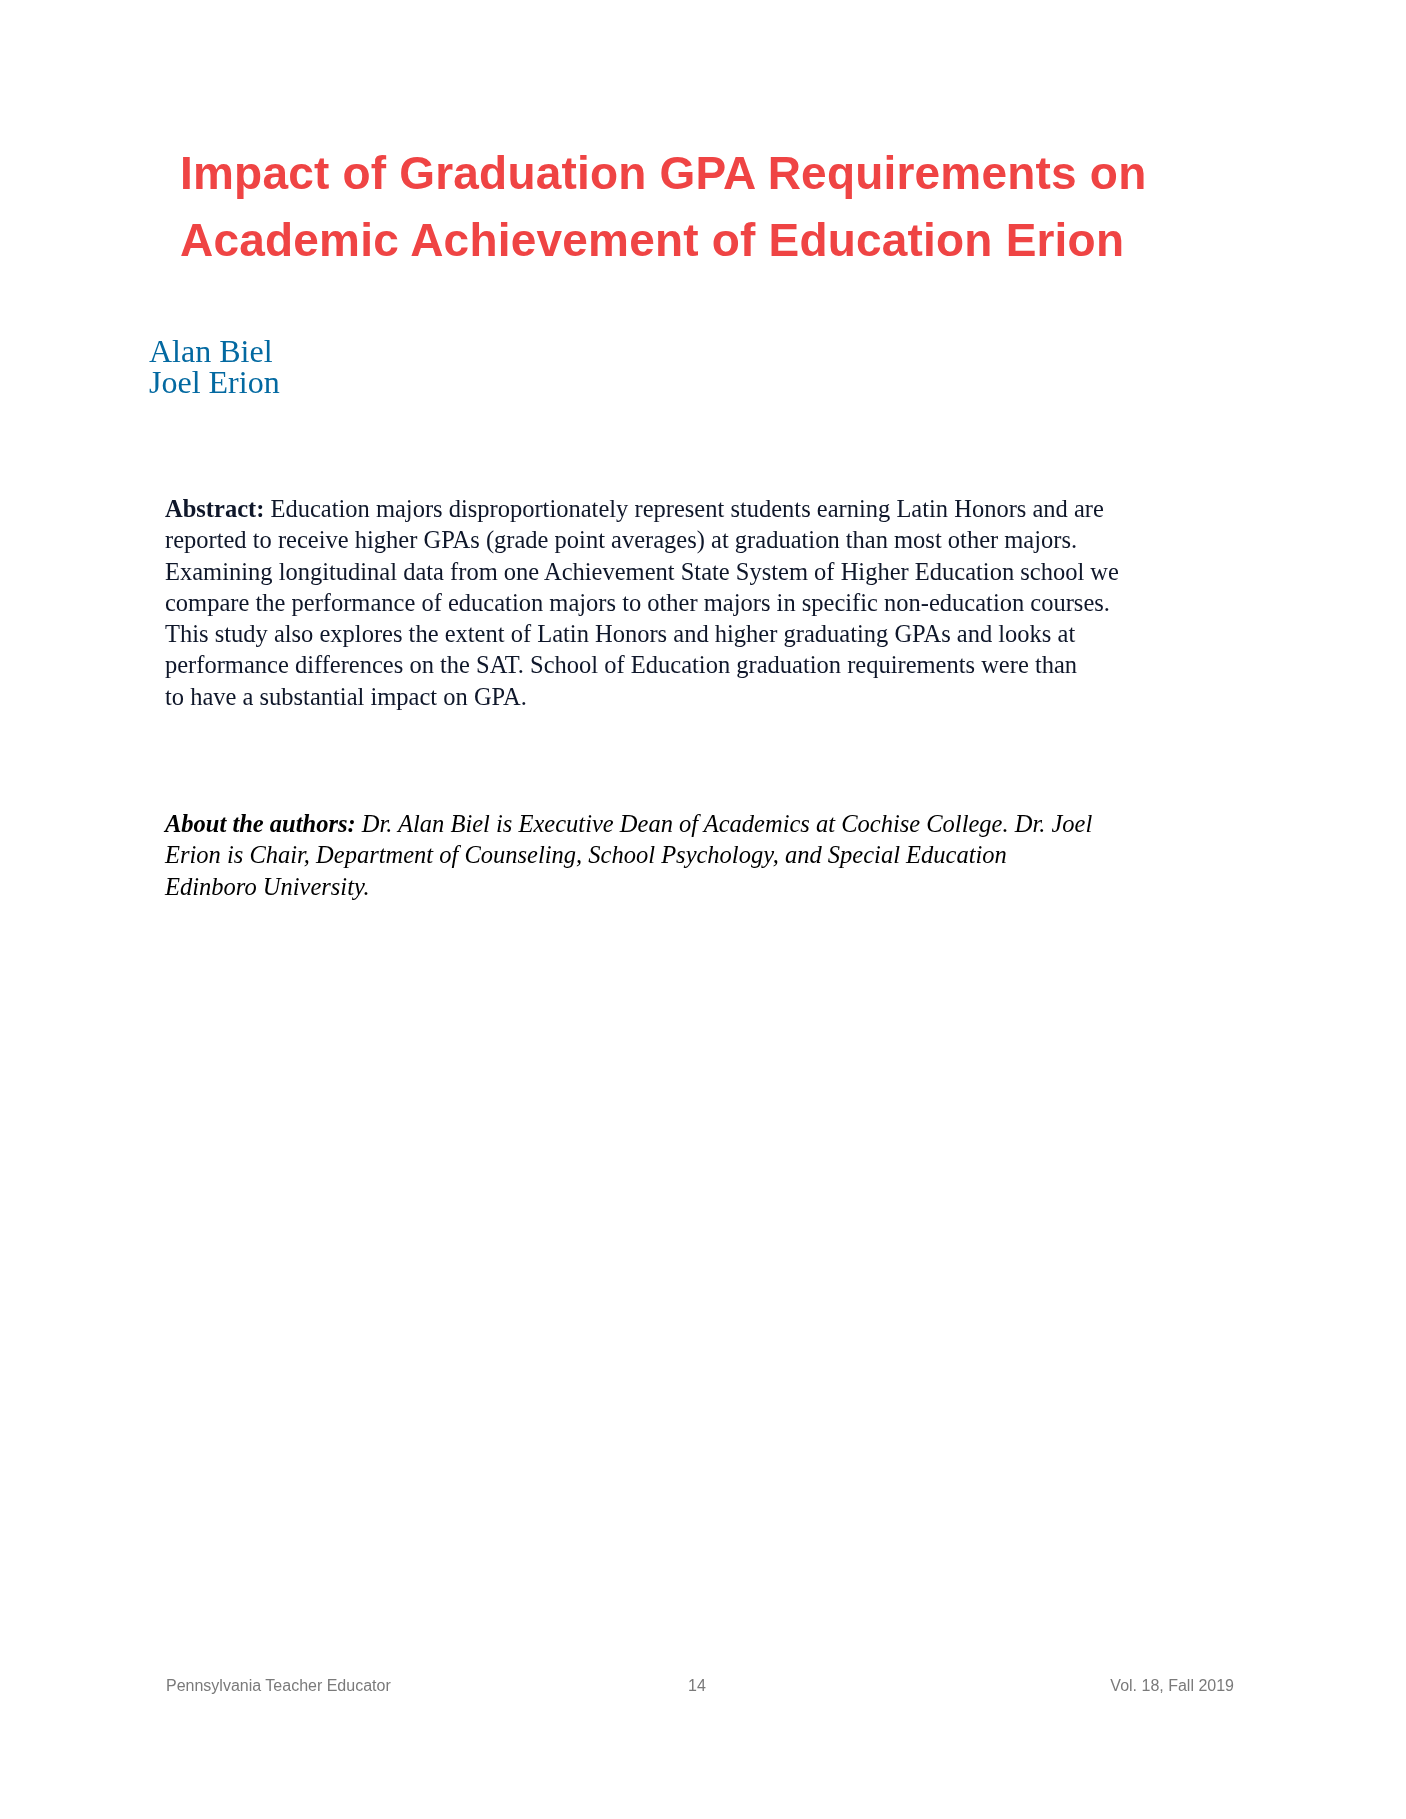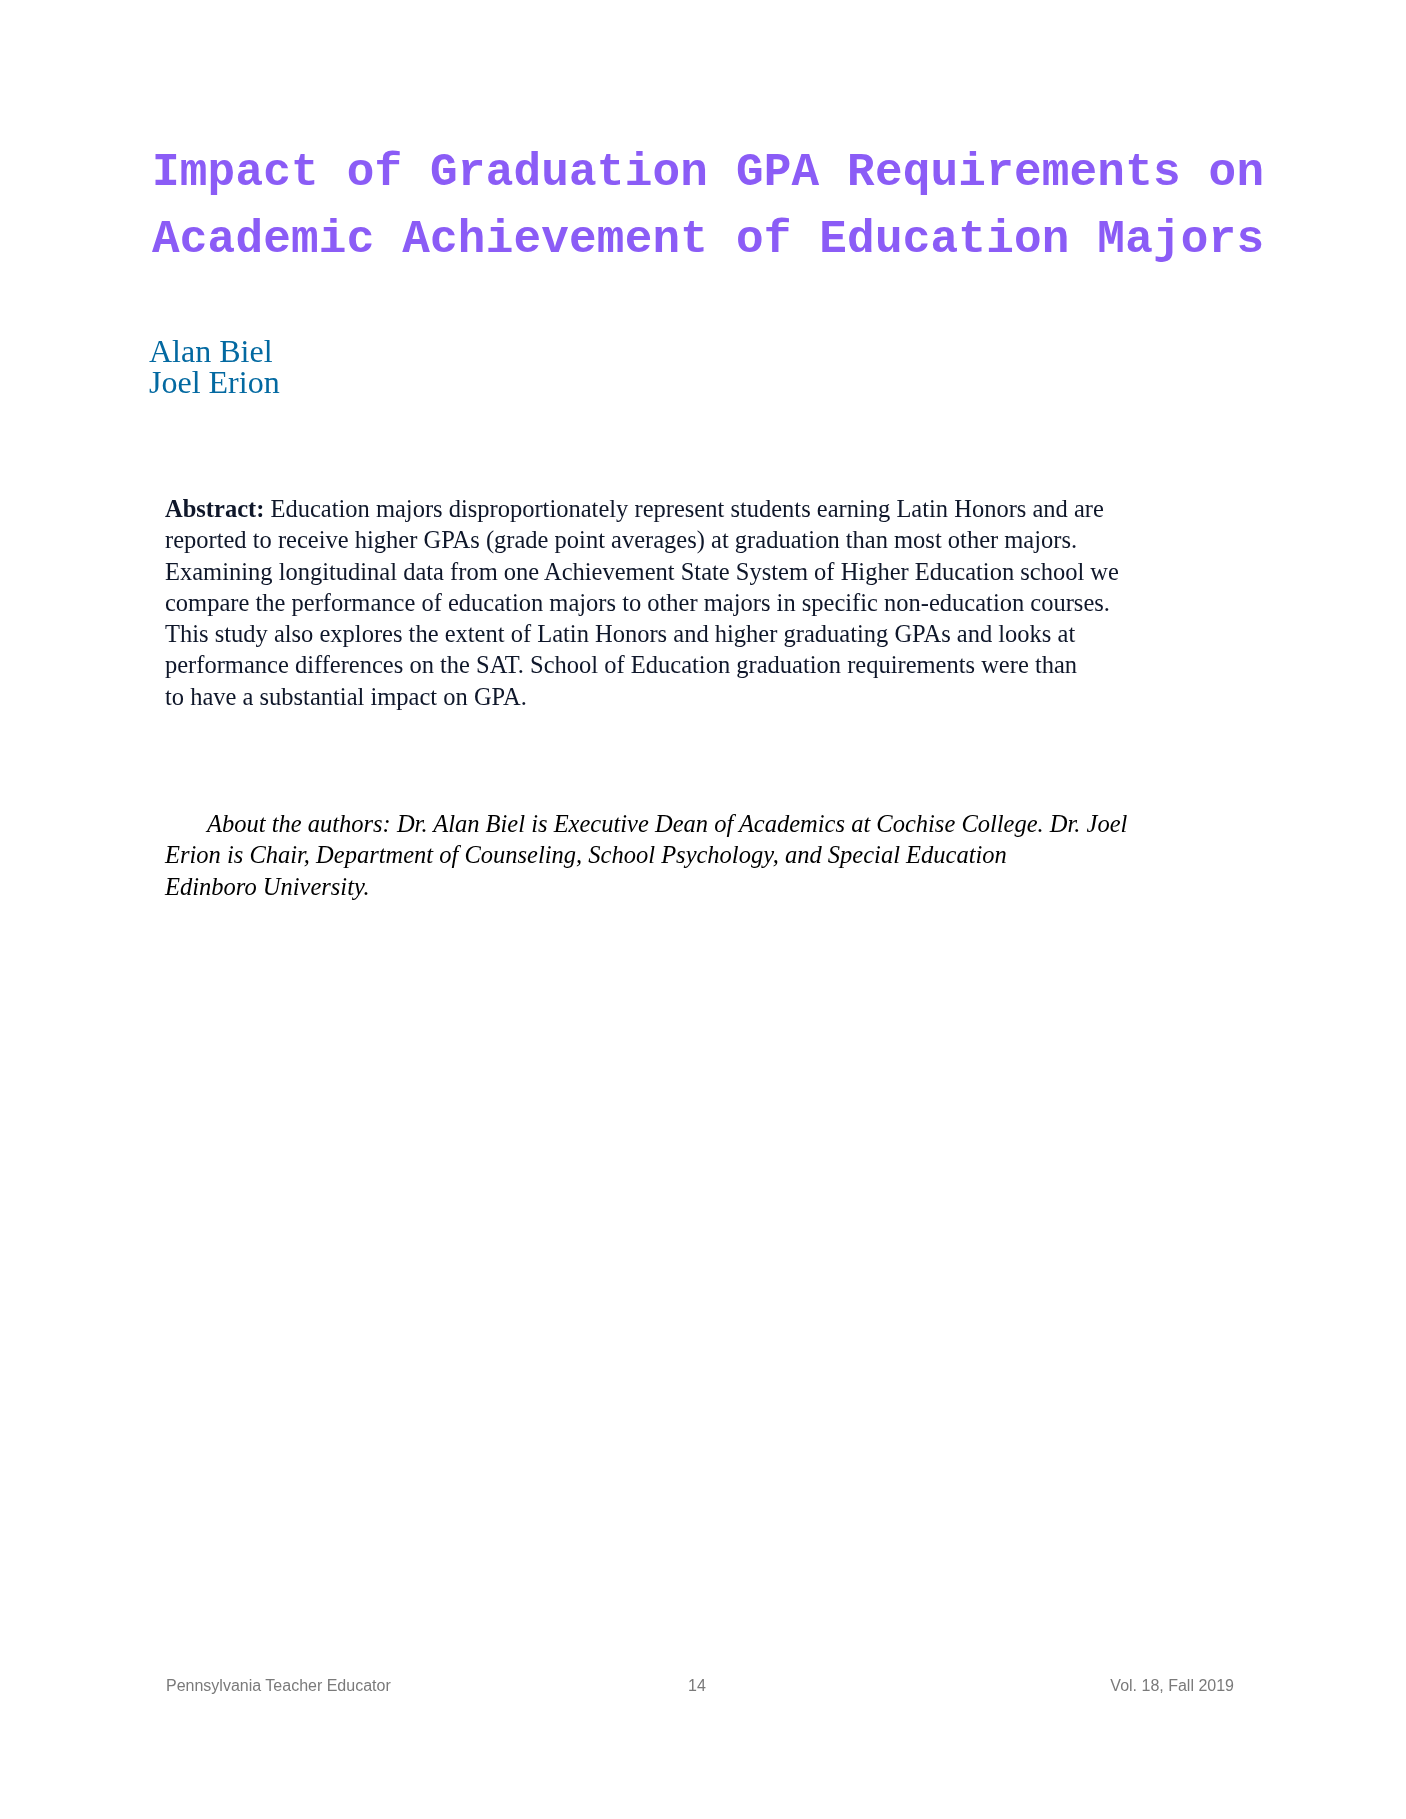--- a/index.html
+++ b/index.html
@@ -17,30 +17,30 @@
     }
     .page {
       position: absolute;
       left: 0; top: 0;
       width: 1406px;
       height: 1819px;
       background: #ffffff;
     }
     .title {
       position: absolute;
-      left: 152px;
+      left: 180px;
       top: 140px;
       width: 1100px;
       margin: 0;
-      font-family: Liberation Mono, monospace;
+      font-family: Liberation Sans, sans-serif;
       font-weight: bold;
       font-size: 46px;
       line-height: 67px;
       letter-spacing: 0.2px;
-      color: #8b5cf6;
+      color: #ef4444;
     }
     .title span { display: block; white-space: nowrap; }
     .authors {
       position: absolute;
       left: 149px;
       top: 336px;
       font-size: 32px;
       line-height: 31px;
       color: #0369a1;
     }
@@ -60,21 +60,21 @@
       position: absolute;
       left: 165px;
       top: 808px;
       width: 1090px;
       font-size: 24.5px;
       line-height: 31.3px;
       font-style: italic;
       color: #000;
     }
     .about .line { display: block; white-space: nowrap; }
-    .about .label { font-weight: normal; margin-left: 42px; }
+    .about .label { font-weight: bold; }
     .footer {
       position: absolute;
       left: 0;
       top: 1677px;
       width: 1406px;
       height: 30px;
       font-family: "Liberation Sans", "DejaVu Sans", sans-serif;
       font-size: 16px;
       color: #7a7a7a;
     }
@@ -82,21 +82,21 @@
     .footer .pagenum { position: absolute; left: 688px; top: 0; white-space: nowrap; }
     .footer .volume  { position: absolute; right: 172px; top: 0; white-space: nowrap; }
   </style>
 </head>
 <body>
 
 <div class="page">
 
   <h1 class="title">
     <span>Impact of Graduation GPA Requirements on</span>
-    <span>Academic Achievement of Education Majors</span>
+    <span>Academic Achievement of Education Erion</span>
   </h1>
 
   <div class="authors">
     <span>Alan Biel</span>
     <span>Joel Erion</span>
   </div>
 
   <div class="abstract">
     <span class="line"><span class="label">Abstract:</span><span> Education majors disproportionately represent students earning Latin Honors and are</span></span>
     <span class="line">reported to receive higher GPAs (grade point averages) at graduation than most other majors.</span>

